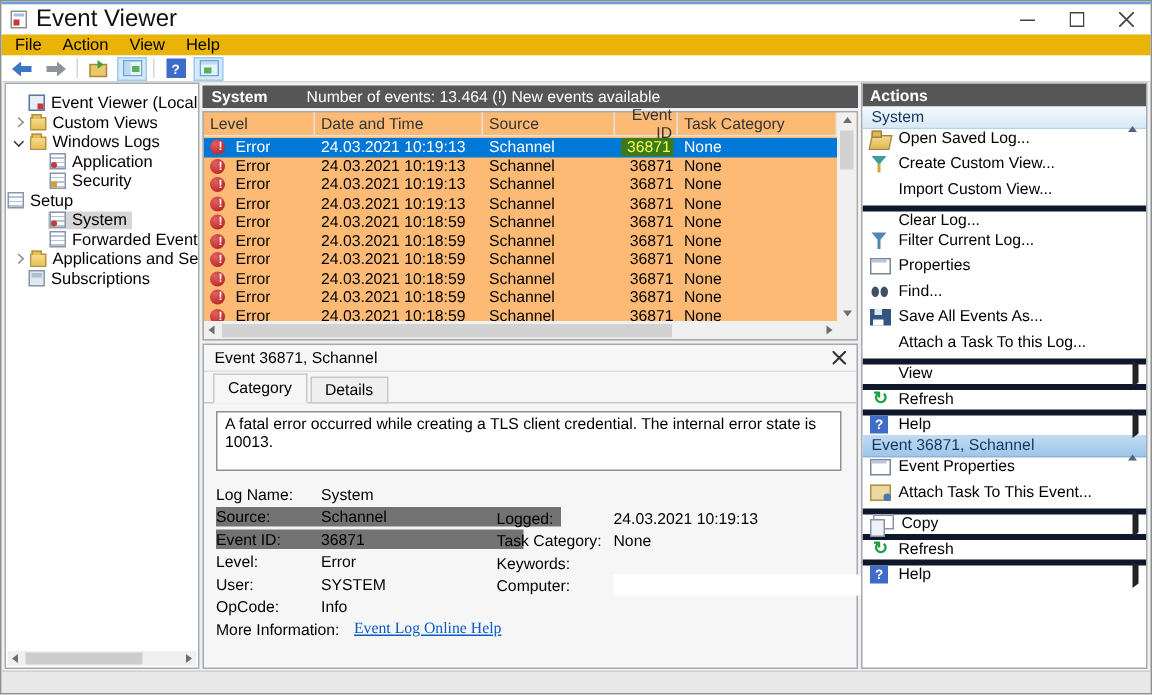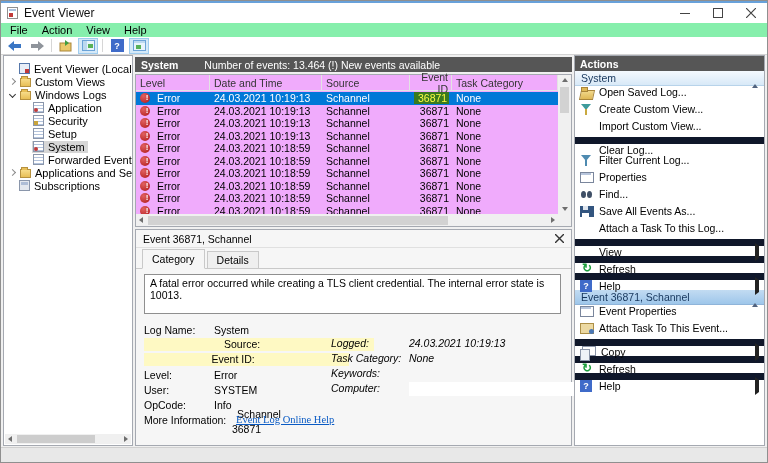--- a/index.html
+++ b/index.html
@@ -9,24 +9,24 @@
     background: #f0f0f0; overflow: hidden;
     font-family: "Liberation Sans", sans-serif; font-size: 11px; color: #000;
     border: 1px solid #8f8f8f;
   }
   
   .accent { height:2px; background:#68a1da; }
   .titlebar { height:20px; background:#fff; display:flex; align-items:center; padding-left:6px; }
   .app-icon { width:11px; height:12px; background:#fff; border:1px solid #8f8f8f; position:relative; margin-right:6px; }
   .app-icon::before { content:""; position:absolute; left:1px; top:1px; width:7px; height:2px; background:#a8c0dd; }
   .app-icon::after { content:""; position:absolute; left:1px; bottom:1px; width:4px; height:4px; background:#c23a3a; }
-  .title-text { font-size:12px; color:#111; }
+  .title-text { font-size:16px; color:#111; }
   .win-controls { margin-left:auto; display:flex; height:100%; }
   .ctrl { width:33px; height:100%; display:flex; align-items:center; justify-content:center; }
-  .menubar { height:14px; background:#86efac; display:flex; align-items:center; padding-left:2px; }
+  .menubar { height:14px; background:#eab308; display:flex; align-items:center; padding-left:2px; }
   .menu-item { padding:0 7px; font-size:11px; }
   .toolbar { height:18px; background:#fff; border-bottom:1px solid #d4d4d4; display:flex; align-items:center; padding-left:3px; }
   .tb-btn { width:20px; height:16px; display:flex; align-items:center; justify-content:center; margin:0 1px; }
   .tb-btn.active { background:#d5e9f8; border:1px solid #9fccee; }
   .tb-sep { width:1px; height:13px; background:#d6d6d6; margin:0 3px; }
   .qmark { width:13px; height:13px; background:#3f6bc9; color:#fff; font-size:9px; font-weight:bold;
            display:flex; align-items:center; justify-content:center; }
   
   .tree-panel { position:absolute; left:2px; top:54px; width:130px; bottom:16px;
                 background:#fff; border:1px solid #a5a9b1; overflow:hidden; }
@@ -55,21 +55,21 @@
   .tri-left  { border-top:3px solid transparent; border-bottom:3px solid transparent; border-right:4px solid #6e6e6e; margin:0 3px; }
   .tri-right { border-top:3px solid transparent; border-bottom:3px solid transparent; border-left:4px solid #6e6e6e; margin:0 3px; }
   .tri-up    { border-left:3px solid transparent; border-right:3px solid transparent; border-bottom:4px solid #6e6e6e; }
   .tri-down  { border-left:3px solid transparent; border-right:3px solid transparent; border-top:4px solid #6e6e6e; }
   
   .main-panel { position:absolute; left:134px; top:54px; width:437px; bottom:16px; }
   .main-header { position:absolute; top:2px; left:0; right:0; height:15px; background:#565656; color:#fff;
                  display:flex; align-items:center; }
   .main-header .logname { font-weight:bold; margin-left:6px; font-size:10.5px; }
   .main-header .summary { margin-left:26px; font-size:10.5px; }
-  .events-table { position:absolute; top:19px; left:0; right:0; height:153px; background:#f0abfc; border:1px solid #a5a9b1; }
+  .events-table { position:absolute; top:19px; left:0; right:0; height:153px; background:#fdba74; border:1px solid #a5a9b1; }
   .thead { display:flex; height:16px; border-bottom:1px solid #e3e3e3; margin-right:13px; align-items:center; }
   .thead span { font-size:10.5px; color:#333; border-right:1px solid #e3e3e3; height:100%; display:flex; align-items:center; padding-left:4px; }
   .c-level { width:74px; flex:0 0 74px; }
   .c-dt    { width:112px; flex:0 0 112px; }
   .c-src   { width:88px; flex:0 0 88px; }
   .c-id    { width:42px; flex:0 0 42px; justify-content:flex-end; text-align:right; padding-right:3px; }
   .c-task  { flex:1; }
   .tbody { position:absolute; top:17px; left:0; right:13px; bottom:12px; overflow:hidden; }
   .trow { display:flex; height:12.5px; align-items:center; font-size:10.5px; }
   .trow span { display:flex; align-items:center; padding-left:4px; overflow:hidden; }
@@ -94,37 +94,37 @@
   .detail-close { margin-left:auto; display:flex; }
   .tabs { position:relative; height:19px; padding-left:6px; display:flex; align-items:flex-end; margin-top:2px; }
   .tabs::after { content:""; position:absolute; left:0; right:0; bottom:0; height:1px; background:#c9c9c9; }
   .tab { position:relative; font-size:10.5px; padding:2px 9px; background:#efefef; border:1px solid #c9c9c9; margin-right:2px; z-index:0; }
   .tab.active { background:#f6f6f6; border-bottom:1px solid #f6f6f6; z-index:2; padding:3px 9px; }
   .desc-box { margin:5px 10px 0 8px; height:40px; background:#fff; border:1px solid #8f8f8f; padding:2px 5px; font-size:10.5px; }
   .fields { position:relative; margin-top:8px; font-size:10.5px; }
   .frow { position:relative; height:15px; display:flex; align-items:center; padding-left:8px; }
   .pair { display:flex; align-items:center; height:13px; }
   .pair .flabel { width:70px; flex:0 0 70px; }
-  .pair.hl { background:#fef9c3;flex-direction:column; }
+  .pair.hl { background:#737373; }
   .pair.hl-src { width:230px; }
   .pair.hl-id { width:205px; }
-  .rcol { position:absolute; left:195px; top:0; height:15px; display:flex; align-items:flex-start;font-style:italic; }
+  .rcol { position:absolute; left:195px; top:0; height:15px; display:flex; align-items:flex-end; }
   .rcol .flabel { width:78px; flex:0 0 78px; }
   .computer-box { display:inline-block; width:168px; height:14px; background:#fff; }
   .flink { color:#0a5bc4; text-decoration:underline;font-family:Liberation Serif, serif; }
   
   .actions-panel { position:absolute; right:2px; top:54px; width:191px; bottom:16px; background:#fff; border:1px solid #a5a9b1; overflow:hidden; }
   .actions-header { height:15px; background:#565656; color:#fff; font-weight:bold; font-size:10.5px; display:flex; align-items:center; padding-left:5px; }
   .section-header { height:15px; display:flex; align-items:center; padding:0 6px; font-size:10.5px; color:#16365c;
                     background:linear-gradient(#f4f9fe,#d8e9f7); border-bottom:1px solid #b7d3ea; }
   .section-header.strong { background:linear-gradient(#c2dbf2,#9ec6ea); border-bottom:1px solid #8fb4d9; }
   .collapse { margin-left:auto; }
   .collapse .tri-up { border-bottom-color:#52637e; }
   .action-item { height:17px; display:flex; align-items:flex-start; padding:0 5px 0 5px; font-size:10.5px; }
-  .action-item.sep-before { border-top:7px solid #0f172a; }
+  .action-item.sep-before { border-top:4px solid #0f172a; }
   .aicon { width:14px; height:13px; flex:0 0 14px; margin-right:5px; position:relative; }
   .submenu { margin-left:auto; }
   .submenu .tri-right { border-left-color:#222; margin:0; }
   
   .icon-openfolder { }
   .icon-openfolder::before { content:""; position:absolute; left:0; top:4px; width:12px; height:8px; background:linear-gradient(#f2d98c,#dfb855); border:1px solid #a9853a; transform:skewX(-12deg); }
   .icon-openfolder::after { content:""; position:absolute; left:1px; top:1px; width:5px; height:3px; background:#dfb855; border:1px solid #a9853a; }
   .icon-funnel::before { content:""; position:absolute; left:1px; top:1px; width:0; height:0;
       border-left:5px solid transparent; border-right:5px solid transparent; border-top:6px solid #4e8ab0; }
   .icon-funnel::after { content:""; position:absolute; left:5px; top:6px; width:2px; height:6px; background:#4e8ab0; }
@@ -245,21 +245,21 @@
             <span class="ticon icon-log ev"></span>
         <span class="tlabel">Application</span>
           </span>
       </div>
       <div class="tree-row" style="padding-left:28px;">
         <span class="tpair">
             <span class="ticon icon-log sec"></span>
         <span class="tlabel">Security</span>
           </span>
       </div>
-      <div class="tree-row" style="padding-left:28px;">
+      <div class="tree-row" style="">
         <span class="tpair">
             <span class="ticon icon-log"></span>
         <span class="tlabel">Setup</span>
           </span>
       </div>
       <div class="tree-row" style="padding-left:28px;">
         <span class="tpair selected">
           <span class="ticon icon-log ev"></span>
           <span class="tlabel">System</span>
           </span>

